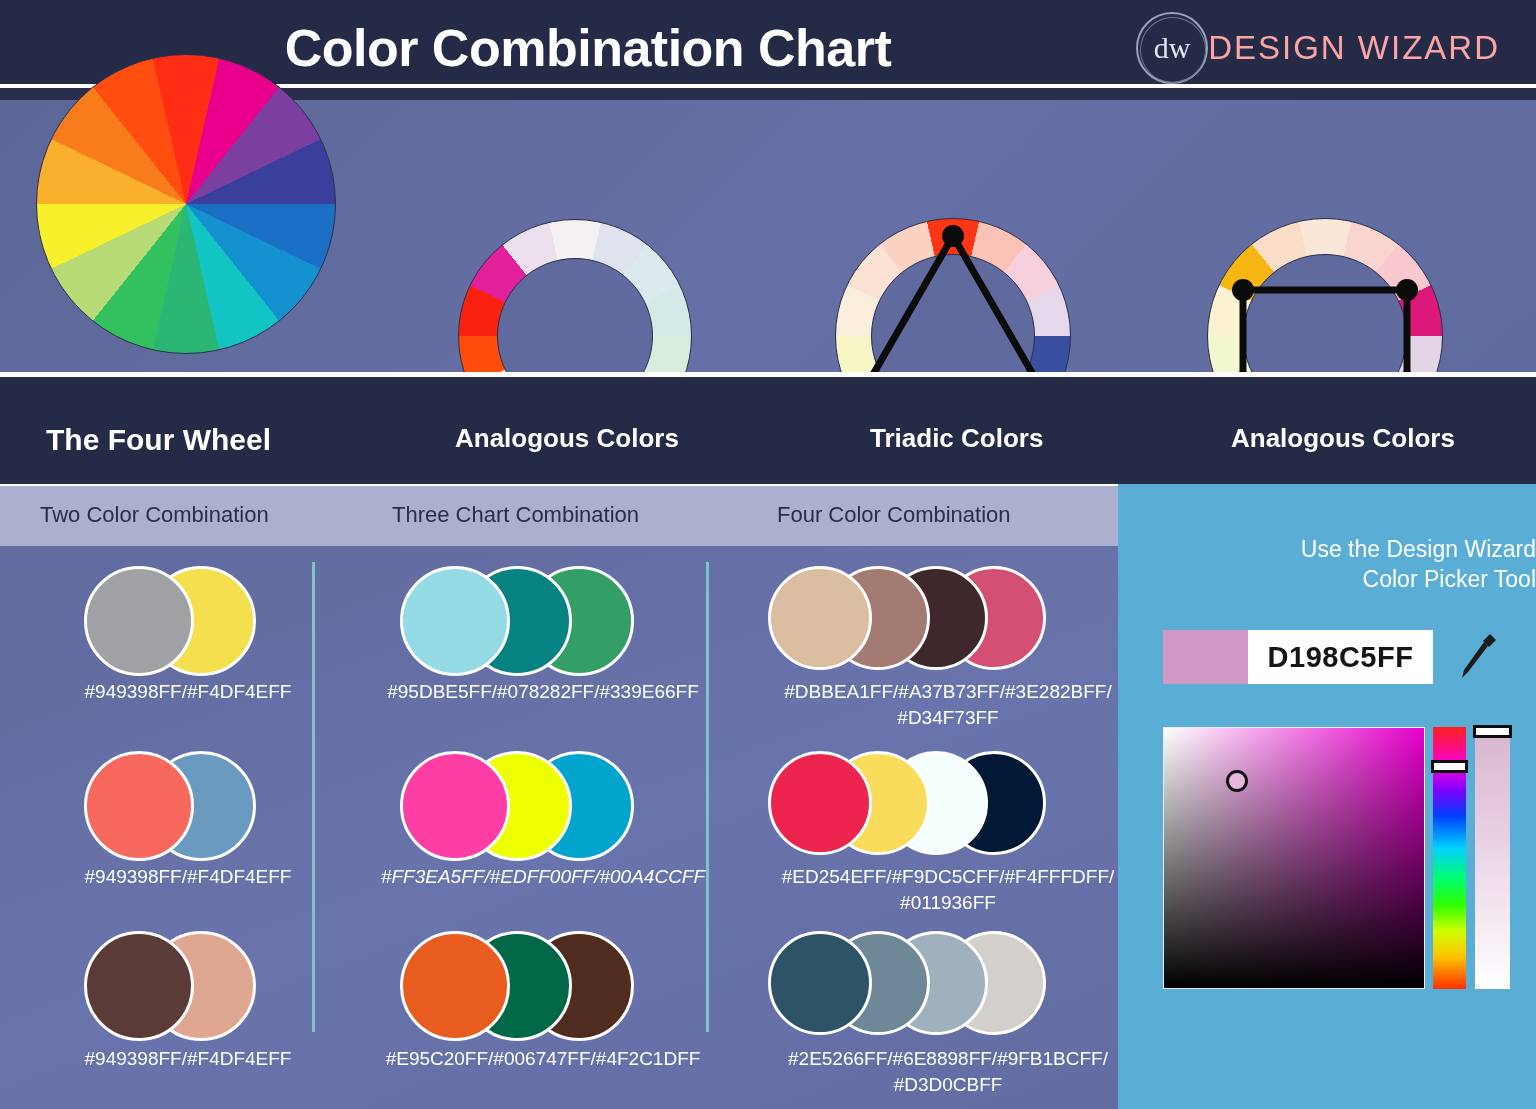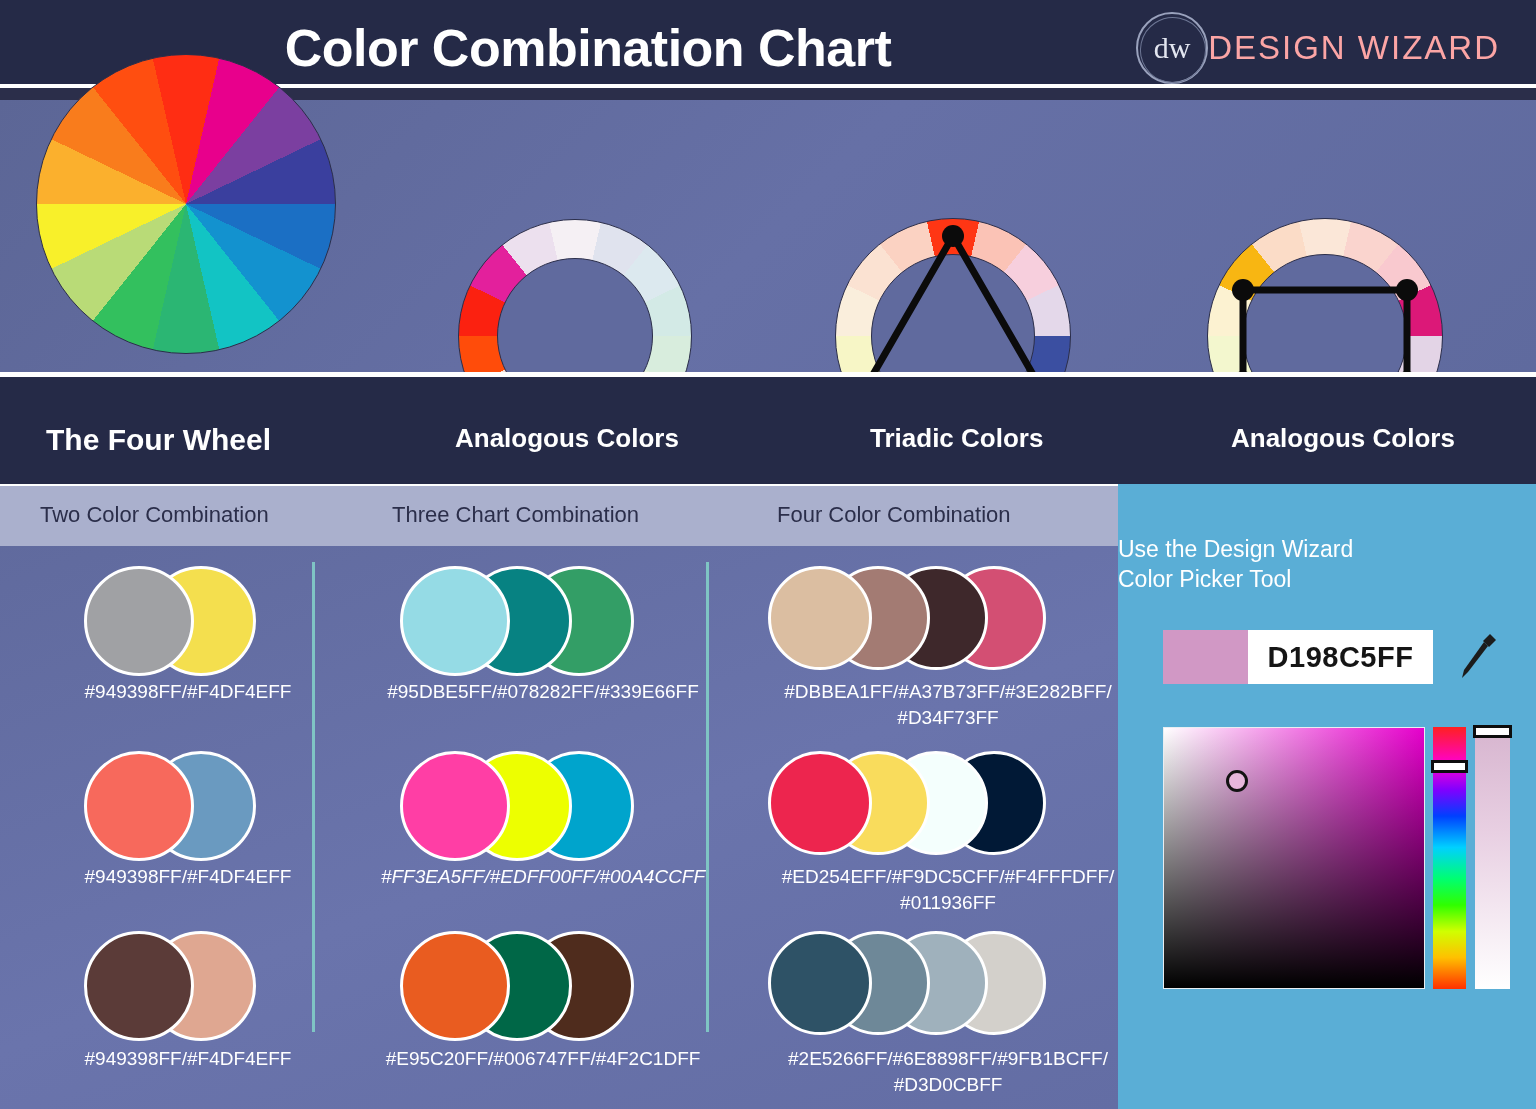--- a/index.html
+++ b/index.html
@@ -96,21 +96,21 @@
     font-size: 19px; color: #ffffff; line-height: 26px; margin-left: 33px;
   }
 
   
   .picker {
     position: absolute; left: 1118px; top: 484px; width: 418px; height: 625px;
     background: #5aaed6;
   }
   .picker-title {
     position: absolute; left: 0; top: 50px; width: 418px;
-    text-align: left; font-size: 23px; color: #ffffff; line-height: 30px;
+    text-align: right; font-size: 23px; color: #ffffff; line-height: 30px;
   }
   .hexbox {
     position: absolute; left: 45px; top: 146px; width: 270px; height: 54px;
     display: flex; background: #ffffff;
   }
   .hexbox-swatch { width: 85px; height: 54px; }
   .hexbox-value {
     flex: 1; display: flex; align-items: center; justify-content: center;
     font-size: 29px; font-weight: bold; color: #151515; letter-spacing: 0.5px;
   }

